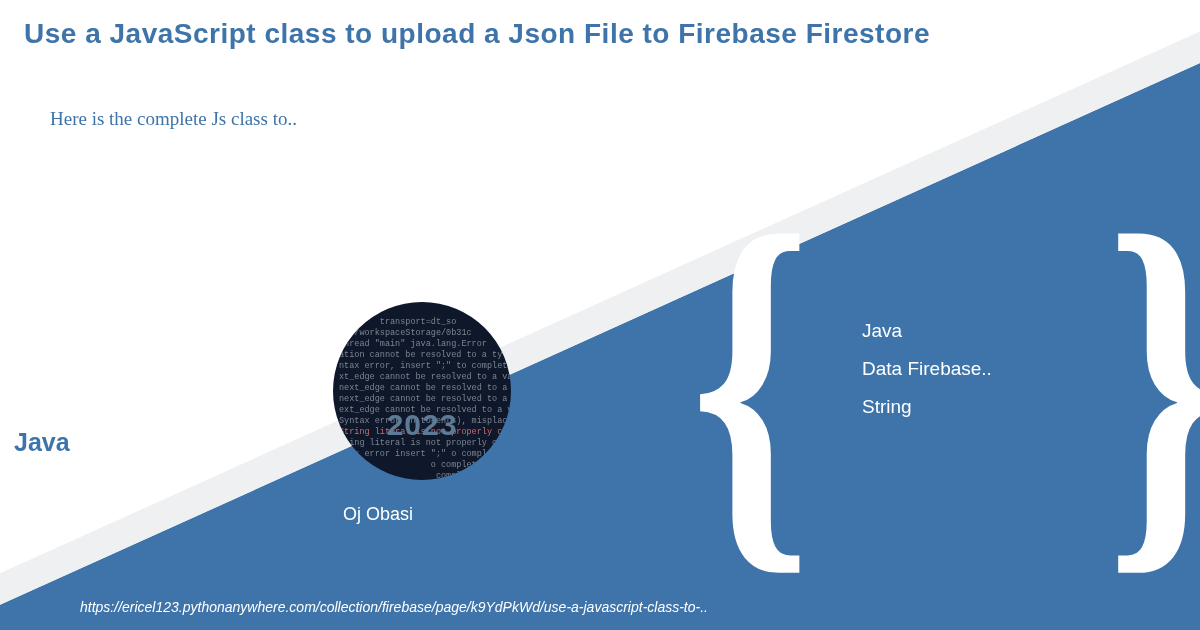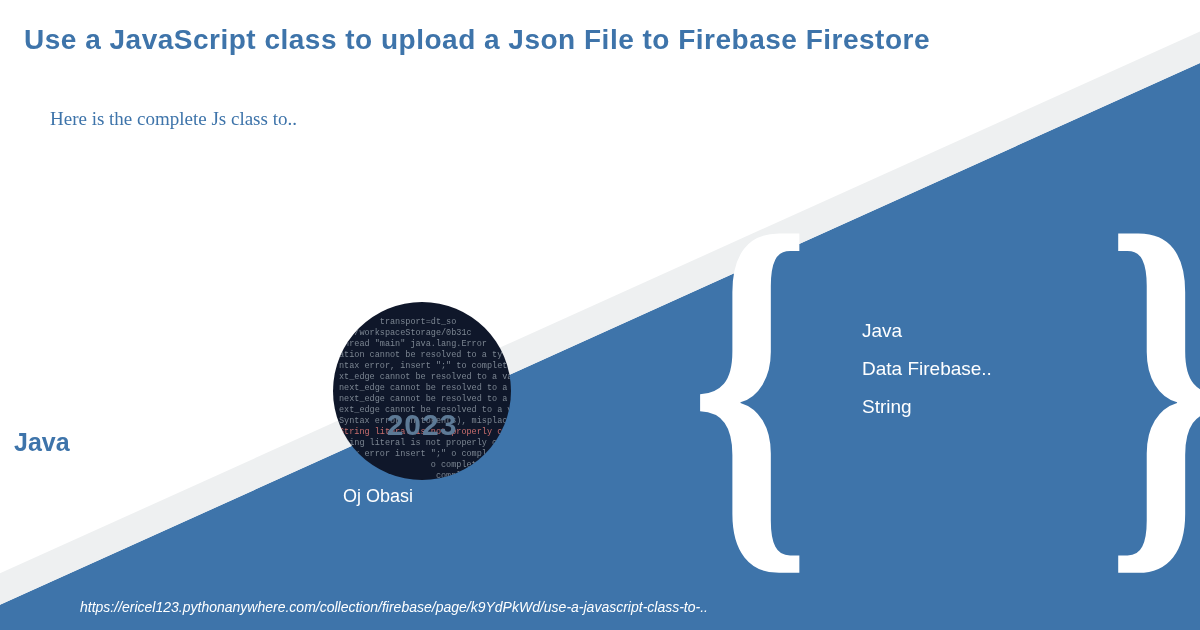--- a/index.html
+++ b/index.html
@@ -38,21 +38,20 @@
     .title {
       position: absolute;
       top: 18px;
       left: 24px;
       font-size: 28px;
       font-weight: 900;
       color: #3e74aa;
       z-index: 3;
       letter-spacing: 0.5px;
       font-family: 'Arial Black', Gadget, sans-serif;
-      margin-top: 6px;
     }
     .subtitle {
       position: absolute;
       top: 108px;
       left: 50px;
       font-size: 19px;
       color: #3e74aa;
       z-index: 3;
       font-family: Liberation Serif, serif;
     }
@@ -117,21 +116,21 @@
       left: 50%;
       transform: translateX(-50%);
       font-size: 30px;
       font-weight: 900;
       color: #5d7a96;
       font-family: 'Arial Black', sans-serif;
       letter-spacing: 1px;
       text-align: right;
     }
     .author-name {
-      margin-top: 6px;
+      margin-top: 24px;
       font-size: 18px;
       color: #ffffff;
       font-family: Verdana, sans-serif;
       text-align: left;
       margin-left: 10px;
     }
     .braces-container {
       position: absolute;
       top: 200px;
       right: 0;

